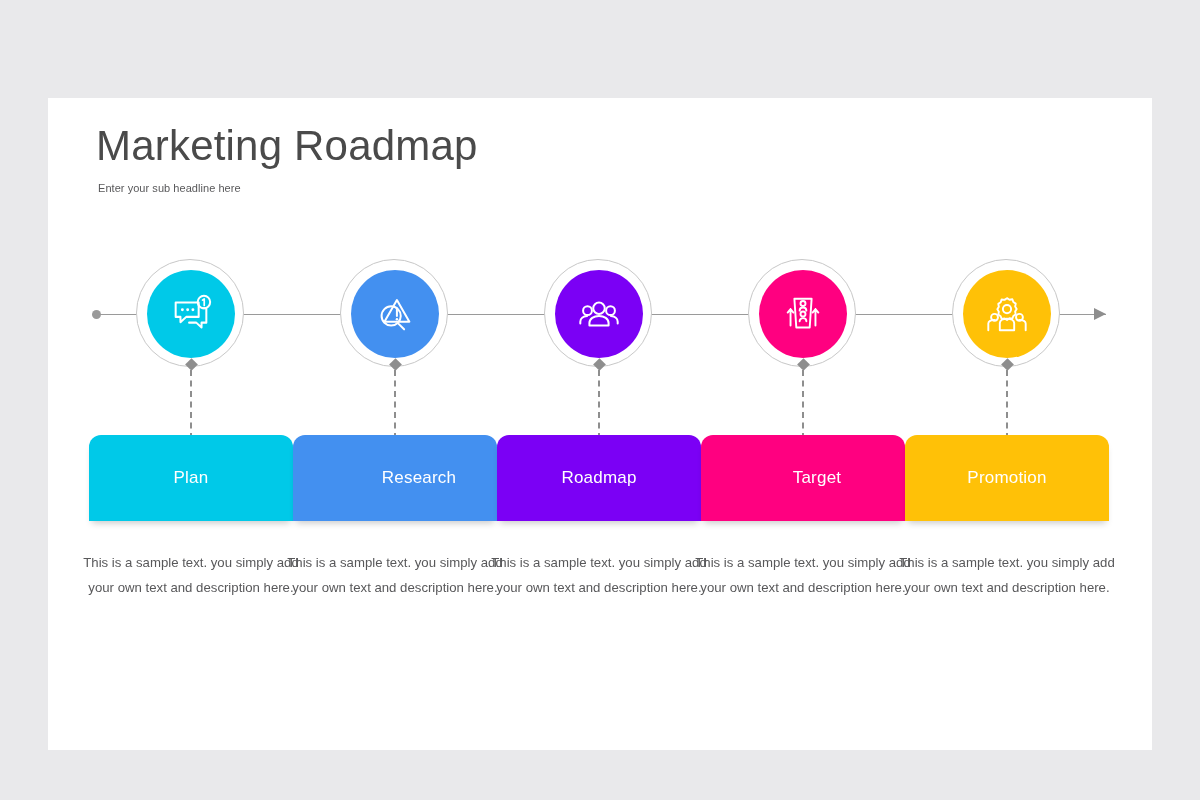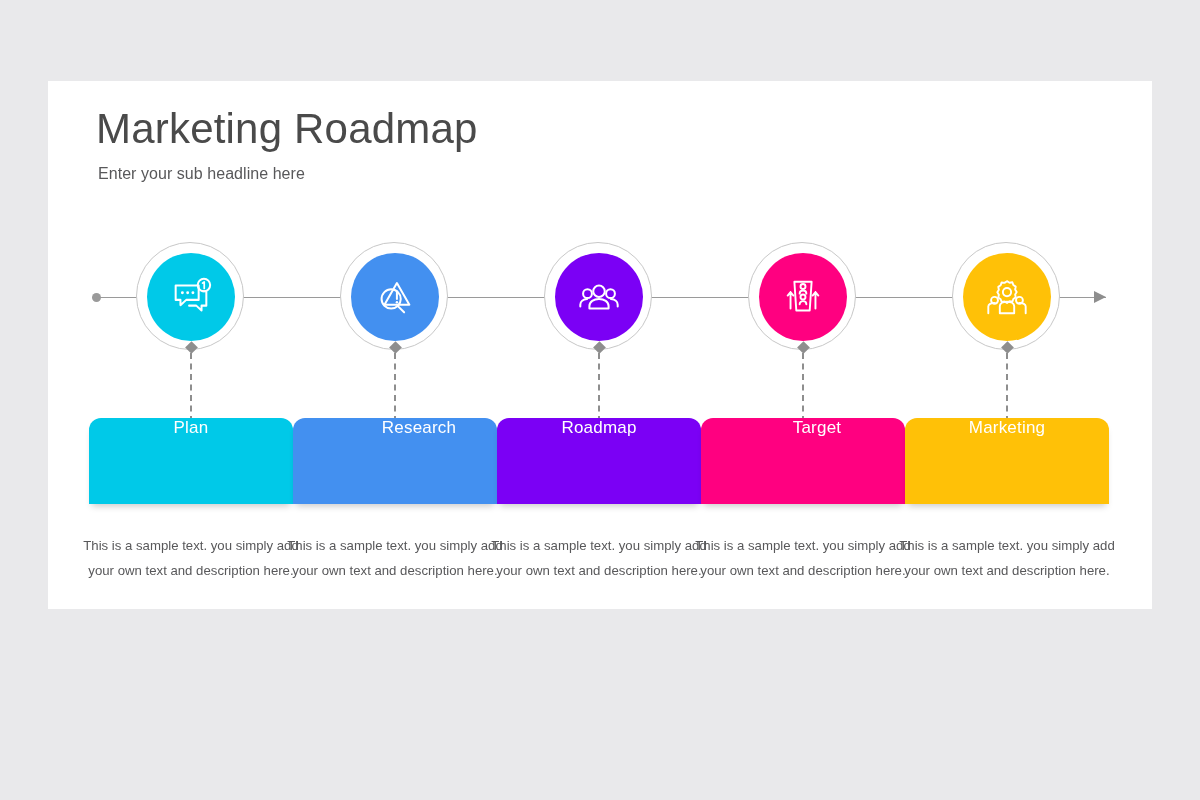--- a/index.html
+++ b/index.html
@@ -10,42 +10,42 @@
     width: 1200px;
     height: 800px;
     background: #e9e9eb;
     font-family: "Liberation Sans", sans-serif;
     overflow: hidden;
   }
 
   #slide {
     position: absolute;
     left: 48px;
-    top: 81px;
+    top: 98px;
     width: 1104px;
-    height: 528px;
+    height: 652px;
     background: #ffffff;
   }
 
   
   #header {
     position: absolute;
     left: 48px;
     top: 25px;
   }
   #page-title {
     font-size: 42px;
     font-weight: normal;
     color: #4a4a4a;
     letter-spacing: 0.2px;
     margin: 0;
     line-height: 1.1;
   }
   #page-subtitle {
-    font-size: 16px;
+    font-size: 11px;
     color: #58585a;
     margin: 13px 0 0 2px;
     letter-spacing: 0.05px;
   }
 
   
   #axis-line {
     position: absolute;
     left: 48px;
     top: 216px;
@@ -138,21 +138,21 @@
 
   .label-box {
     position: absolute;
     left: 0;
     top: 337px;
     width: 100%;
     height: 86px;
     border-radius: 12px 12px 0 0;
     box-shadow: 0 5px 7px -3px rgba(0,0,0,0.22);
     display: flex;
-    align-items: flex-start;
+    align-items: center;
     justify-content: center;
     box-sizing: border-box;
   }
   .label-text {
     color: #ffffff;
     font-size: 17px;
     letter-spacing: 0.2px;
   }
 
   .step-desc {
@@ -290,18 +290,18 @@
             <path d="M4.5 41v-7c0-2.4 2.7-3.9 6.5-3.9"></path>
             <circle cx="37" cy="27.5" r="3.6"></circle>
             <path d="M43.5 41v-7c0-2.4-2.7-3.9-6.5-3.9"></path>
           </svg>
         </span>
       </div>
       <div class="node-diamond"></div>
     </div>
     <div class="connector"></div>
     <div class="label-box" style="background:#FFC107;">
-      <span class="label-text">Marketing</span>
+      <span class="label-text">Promotion</span>
     </div>
     <div class="step-desc">This is a sample text. you simply add your own text and description here.</div>
   </div>
 
 </div>
 
 </body></html>

